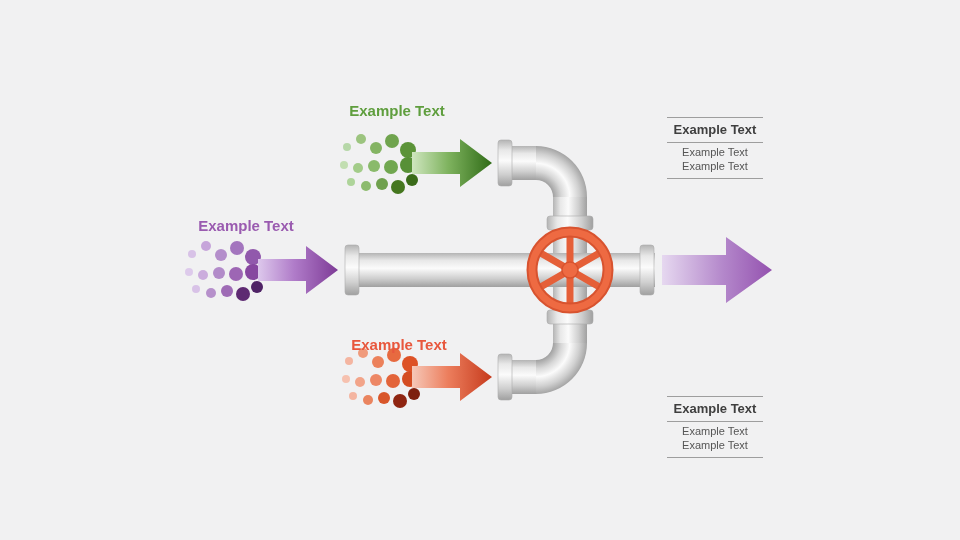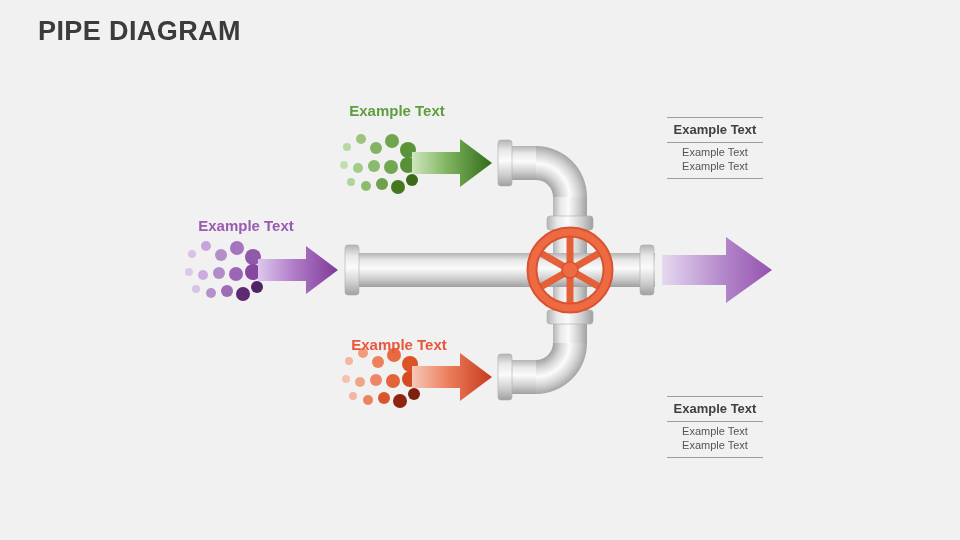--- a/index.html
+++ b/index.html
@@ -30,21 +30,20 @@
     font-size:11px;color:#555;padding:3px 0 4px;border-bottom:1px solid #9e9e9e;
     line-height:1.25;
   }
   .info-lines span{display:block;}
 </style>
 </head>
 <body>
 
 <div class="slide">
 
-  <div class="title">PIPE DIAGRAM</div>
 
   <svg class="diagram" width="960" height="540" viewBox="0 0 960 540" aria-hidden="true">
     <defs>
       <linearGradient id="pipeV" x1="0" y1="0" x2="0" y2="1">
         <stop offset="0" stop-color="#b4b4b4"></stop>
         <stop offset="0.22" stop-color="#e8e8e8"></stop>
         <stop offset="0.45" stop-color="#fbfbfb"></stop>
         <stop offset="0.75" stop-color="#cfcfcf"></stop>
         <stop offset="1" stop-color="#a0a0a0"></stop>
       </linearGradient>

